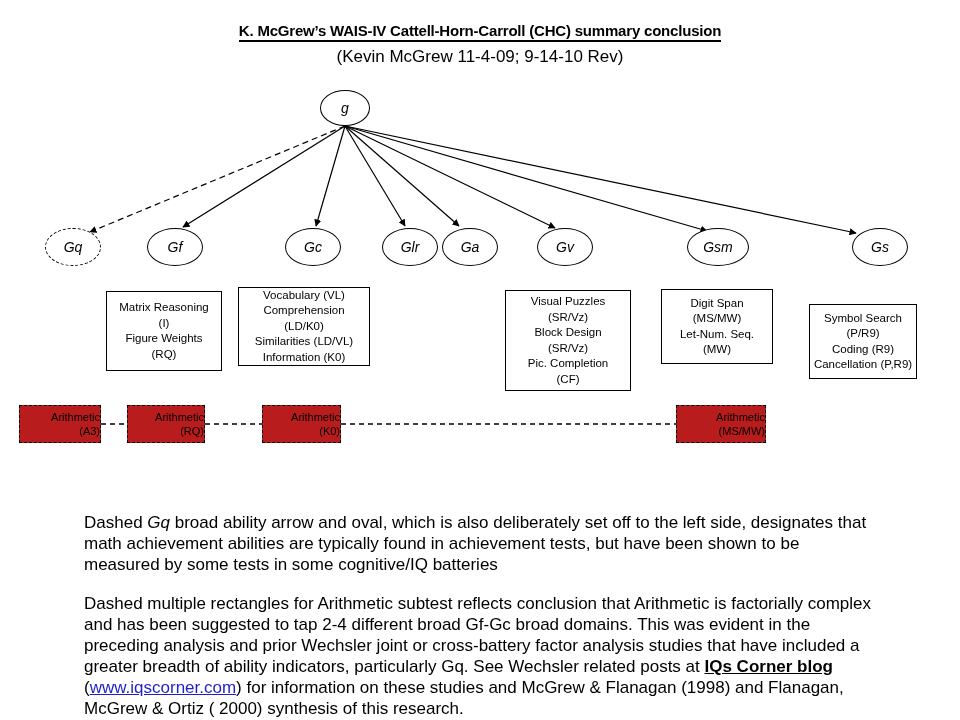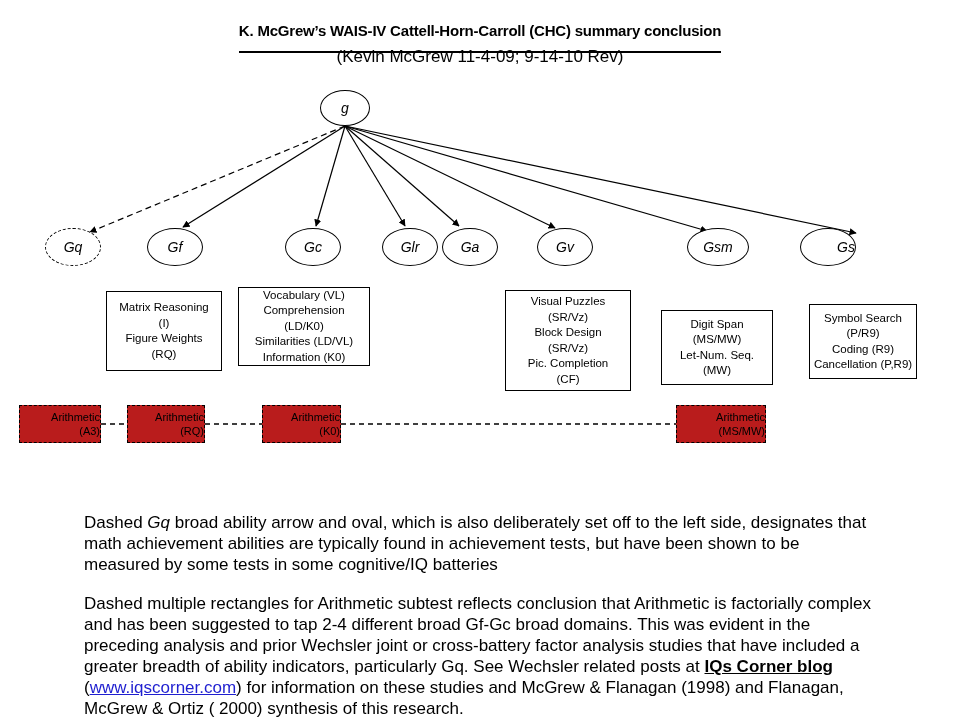--- a/index.html
+++ b/index.html
@@ -34,21 +34,21 @@
     left: 0;
     top: 22px;
     width: 960px;
     text-align: center;
     font-size: 15px;
     font-weight: bold;
     letter-spacing: -0.2px;
   }
   .title-main span {
     border-bottom: 2px solid #000;
-    padding-bottom: 12px;
+    padding-bottom: 1px;
   }
   .title-sub {
     position: absolute;
     left: 0;
     top: 47px;
     width: 960px;
     text-align: center;
     font-size: 17px;
   }
 
@@ -187,21 +187,21 @@
   </div>
   <div class="oval oval-broad" style="left:442px; top:228px;">
     <span>Ga</span>
   </div>
   <div class="oval oval-broad" style="left:537px; top:228px;">
     <span>Gv</span>
   </div>
   <div class="oval oval-broad wide" style="left:687px; top:228px;">
     <span>Gsm</span>
   </div>
-  <div class="oval oval-broad" style="left:800px; top:228px;justify-content:flex-end;">
+  <div class="oval oval-broad" style="left:852px; top:228px;">
     <span>Gs</span>
   </div>
 
   <div class="box" style="left:106px; top:291px; width:116px; height:80px;">
     <div class="ln">Matrix Reasoning</div>
     <div class="ln">(I)</div>
     <div class="ln">Figure Weights</div>
     <div class="ln">(RQ)</div>
   </div>
 
@@ -215,21 +215,21 @@
 
   <div class="box" style="left:505px; top:290px; width:126px; height:101px;">
     <div class="ln">Visual Puzzles</div>
     <div class="ln">(SR/Vz)</div>
     <div class="ln">Block Design</div>
     <div class="ln">(SR/Vz)</div>
     <div class="ln">Pic. Completion</div>
     <div class="ln">(CF)</div>
   </div>
 
-  <div class="box" style="left:661px; top:289px; width:112px; height:75px;margin-top:21px;">
+  <div class="box" style="left:661px; top:289px; width:112px; height:75px;">
     <div class="ln">Digit Span</div>
     <div class="ln">(MS/MW)</div>
     <div class="ln">Let-Num. Seq.</div>
     <div class="ln">(MW)</div>
   </div>
 
   <div class="box" style="left:809px; top:304px; width:108px; height:75px;">
     <div class="ln">Symbol Search</div>
     <div class="ln">(P/R9)</div>
     <div class="ln">Coding  (R9)</div>

